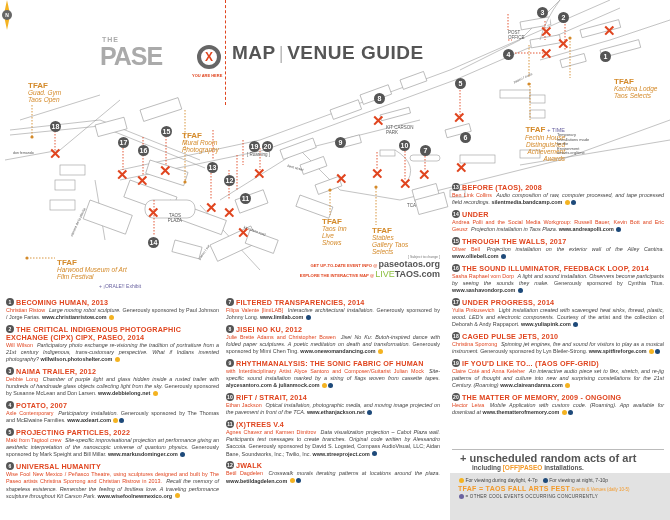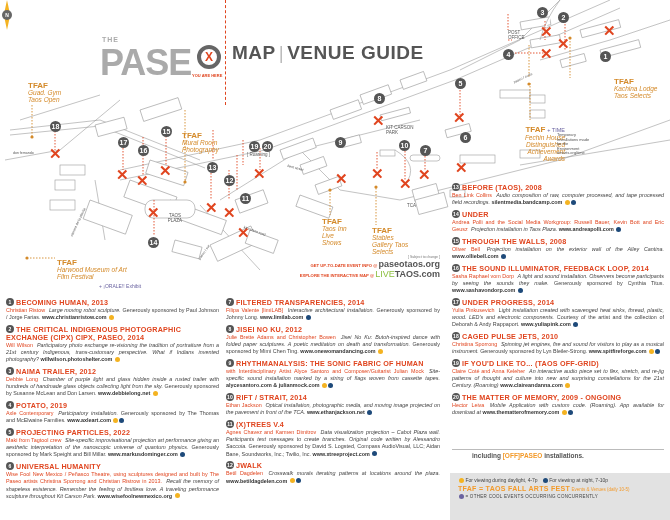--- a/index.html
+++ b/index.html
@@ -2,21 +2,21 @@
 <html><head>
 <meta charset="utf-8">
 <style>
   * { box-sizing: border-box; margin: 0; padding: 0; }
   html, body { width: 670px; height: 520px; background: #ffffff; overflow: hidden; }
   body { position: relative; font-family: "Liberation Sans", sans-serif; color: #444; }
 
   
   .logo { position: absolute; left: 100px; top: 36px; width: 125px; height: 45px; }
   .logo-the { position: absolute; left: 2px; top: 0; font-size: 7px; color: #aaa; font-weight: bold; letter-spacing: 1px; }
-  .logo-paseo { position: absolute; left: 0; top: 6px; font-size: 36px; color: #aaa; font-weight: bold; letter-spacing: -1px; }
+  .logo-paseo { position: absolute; left: 0; top: 6px; font-size: 25px; color: #aaa; font-weight: bold; letter-spacing: -1px; }
   .logo-o { position: absolute; left: 97px; top: 9px; width: 24px; height: 24px; border: 4px solid #666; border-radius: 50%; text-align: center; font-size: 12px; line-height: 16px; color: #e0451f; font-weight: bold; }
   .logo-here { position: absolute; left: 92px; top: 37px; font-size: 4px; color: #e0451f; font-weight: bold; white-space: nowrap; }
   .divider-dotted { position: absolute; left: 225px; top: 0; height: 105px; border-left: 1px dashed #e0451f; }
   .title { position: absolute; left: 232px; top: 42px; font-size: 19px; color: #555; font-weight: bold; letter-spacing: 0.5px; white-space: nowrap; }
   .title .sep { color: #bbb; font-weight: normal; margin: 0 3px; }
 
   
   .map { position: absolute; left: 0; top: 0; width: 670px; height: 290px; }
   .map svg { position: absolute; left: 0; top: 0; }
   .pin { position: absolute; width: 11px; height: 11px; border-radius: 50%; background: #555; color: #fff; font-size: 7px; font-weight: bold; text-align: center; line-height: 11px; }
@@ -296,21 +296,21 @@
   </div>
   <div class="entry">
     <div class="entry-title"><span class="num">2</span><span>THE CRITICAL INDIGENOUS PHOTOGRAPHIC EXCHANGE (CIPX) CIPX, PASEO, 2014</span></div>
     <div class="entry-body"><span class="artist">Will Wilson</span> <span class="desc">Participatory photo exchange re-visioning the tradition of portraiture from a 21st century Indigenous, trans-customary perspective. What if Indians invented photography?</span> <span class="url">willwilson.photoshelter.com</span> <span class="dot day"></span></div>
   </div>
   <div class="entry">
     <div class="entry-title"><span class="num">3</span><span>NAIMA TRAILER, 2012</span></div>
     <div class="entry-body"><span class="artist">Debbie Long</span> <span class="desc">Chamber of purple light and glass hidden inside a rusted trailer with hundreds of handmade glass objects collecting light from the sky.</span> <span>Generously sponsored by Susanne McLean and Don Larsen.</span> <span class="url">www.debbielong.net</span> <span class="dot day"></span></div>
   </div>
   <div class="entry">
-    <div class="entry-title"><span class="num">4</span><span>POTATO, 2019</span></div>
+    <div class="entry-title"><span class="num">4</span><span>POTATO, 2007</span></div>
     <div class="entry-body"><span class="artist">Axle Contemporary</span> <span class="desc">Participatory installation.</span> <span>Generously sponsored by The Thomas and McElwaine Families.</span> <span class="url">www.axleart.com</span> <span class="dot day"></span><span class="dot night"></span></div>
   </div>
   <div class="entry">
     <div class="entry-title"><span class="num">5</span><span>PROJECTING PARTICLES, 2022</span></div>
     <div class="entry-body"><span class="artist">Maki from Tagtool crew</span> <span class="desc">Site-specific improvisational projection art performance giving an aesthetic interpretation of the nanoscopic universe of quantum physics.</span> <span>Generously sponsored by Mark Speight and Bill Millar.</span> <span class="url">www.markusdominger.com</span> <span class="dot night"></span></div>
   </div>
   <div class="entry">
     <div class="entry-title"><span class="num">6</span><span>UNIVERSAL HUMANITY</span></div>
     <div class="entry-body"><span class="artist">Wise Fool New Mexico / Peñasco Theatre, using sculptures designed and built by The Paseo artists Christina Sporrong and Christian Ristrow in 2013.</span> <span class="desc">Recall the memory of shapeless existence. Remember the feeling of limitless love. A traveling performance sculpture throughout Kit Carson Park.</span> <span class="url">www.wisefoolnewmexico.org</span> <span class="dot day"></span></div>
   </div>
@@ -346,21 +346,21 @@
 <div class="col col3">
   <div class="entry">
     <div class="entry-title"><span class="num">13</span><span>BEFORE (TAOS), 2008</span></div>
     <div class="entry-body"><span class="artist">Ben Link Collins</span> <span class="desc">Audio composition of raw, computer processed, and tape processed field recordings.</span> <span class="url">silentmedia.bandcamp.com</span> <span class="dot day"></span><span class="dot night"></span></div>
   </div>
   <div class="entry">
     <div class="entry-title"><span class="num">14</span><span>UNDER</span></div>
     <div class="entry-body"><span class="artist">Andrea Polli and the Social Media Workgroup: Russell Bauer, Kevin Bott and Eric Geusz</span> <span class="desc">Projection installation in Taos Plaza.</span> <span class="url">www.andreapolli.com</span> <span class="dot night"></span></div>
   </div>
   <div class="entry">
-    <div class="entry-title"><span class="num">15</span><span>THROUGH THE WALLS, 2008</span></div>
+    <div class="entry-title"><span class="num">15</span><span>THROUGH THE WALLS, 2017</span></div>
     <div class="entry-body"><span class="artist">Oliver Bell</span> <span class="desc">Projection installation on the exterior wall of the Alley Cantina.</span> <span class="url">www.olliebell.com</span> <span class="dot night"></span></div>
   </div>
   <div class="entry">
     <div class="entry-title"><span class="num">16</span><span>THE SOUND ILLUMINATOR, FEEDBACK LOOP, 2014</span></div>
     <div class="entry-body"><span class="artist">Sasha Raphael vom Dorp</span> <span class="desc">A light and sound installation. Observers become participants by seeing the sounds they make.</span> <span>Generously sponsored by Cynthia Titus.</span> <span class="url">www.sashavondorp.com</span> <span class="dot night"></span></div>
   </div>
   <div class="entry">
     <div class="entry-title"><span class="num">17</span><span>UNDER PROGRESS, 2014</span></div>
     <div class="entry-body"><span class="artist">Yulia Pinkusevich</span> <span class="desc">Light installation created with scavenged heat sinks, thread, plastic, wood. LED's and electronic components.</span> <span>Courtesy of the artist and the collection of Deborah &amp; Andy Rappaport.</span> <span class="url">www.yuliapink.com</span> <span class="dot night"></span></div>
   </div>
@@ -373,20 +373,21 @@
     <div class="entry-body"><span class="artist">Claire Coté and Anna Keleher</span> <span class="desc">An interactive audio piece set to flex, stretch, and re-jig patterns of thought and culture into new and surprising constellations for the 21st Century. (Roaming)</span> <span class="url">www.claireandanna.com</span> <span class="dot day"></span></div>
   </div>
   <div class="entry">
     <div class="entry-title"><span class="num">20</span><span>THE MATTER OF MEMORY, 2009 - ONGOING</span></div>
     <div class="entry-body"><span class="artist">Hector Leiva</span> <span class="desc">Mobile Application with custom code. (Roaming). App available for download at</span> <span class="url">www.thematterofmemory.com</span> <span class="dot day"></span><span class="dot night"></span></div>
   </div>
 </div>
 
 <div class="hr"></div>
 <div class="unsched">
+  <div class="unsched-1">+ unscheduled random acts of art</div>
   <div class="unsched-2"><span>including</span> <span class="offpaseo">[OFF]PASEO</span> <span>installations.</span></div>
 </div>
 
 <div class="legend-box">
   <div class="legend-row">
     <span class="dot day"></span> <span>For viewing during daylight, 4-7p</span>
     &nbsp;&nbsp;<span class="dot night"></span> <span>For viewing at night, 7-10p</span>
   </div>
   <div class="legend-row">
     <span class="tfaf-big">TFAF = TAOS FALL ARTS FEST</span> <span class="tfaf-small">Events &amp; Venues (daily 10-5)</span>

